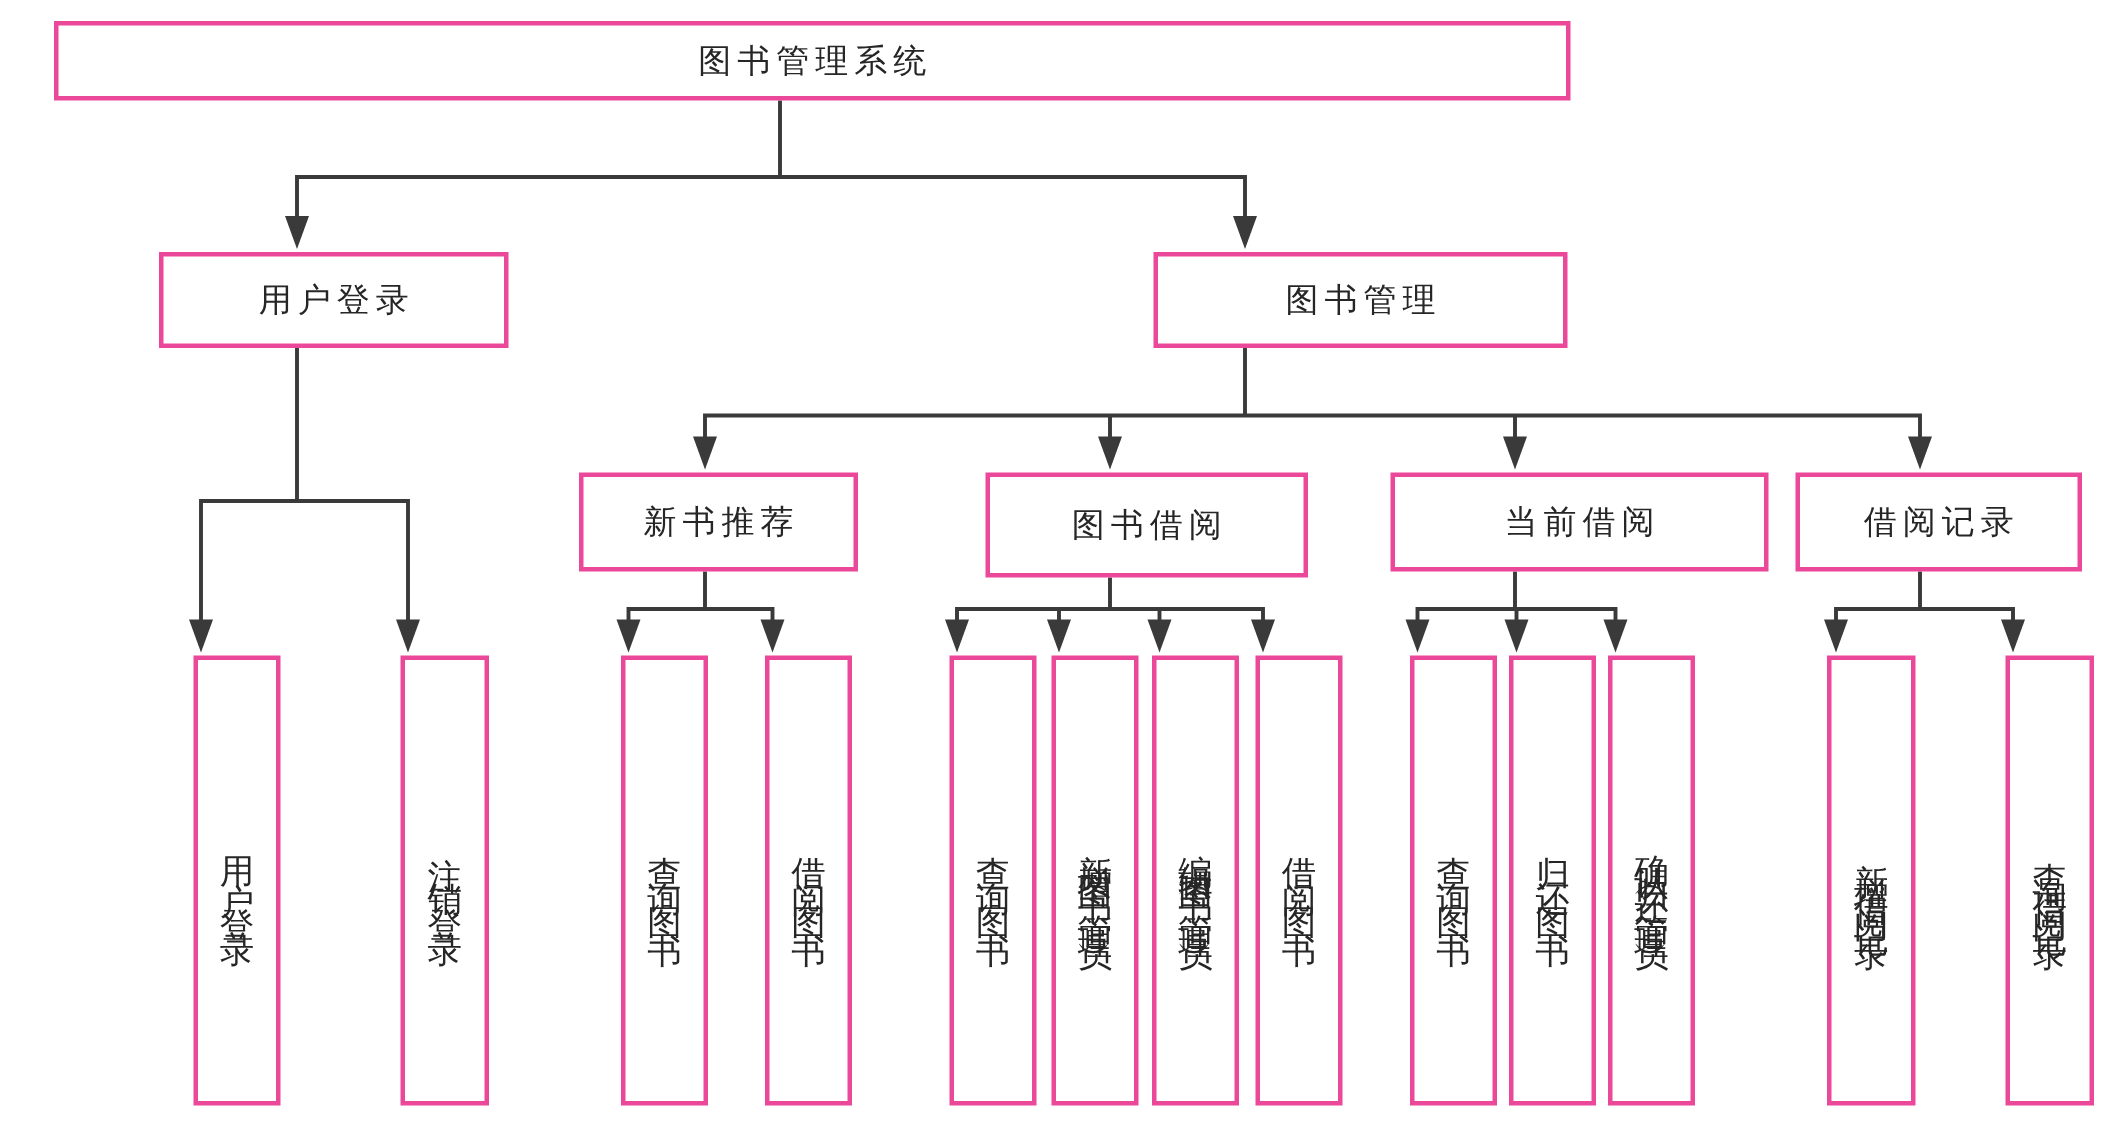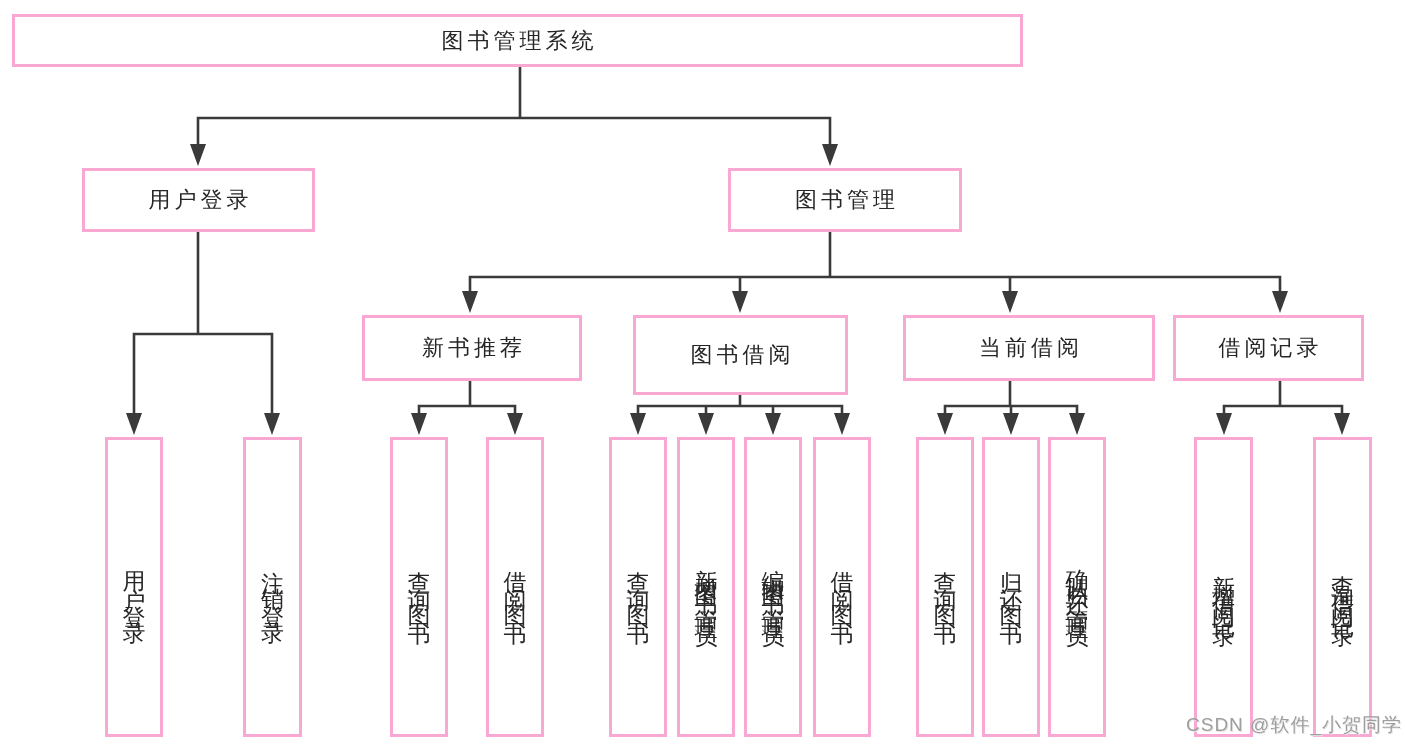--- a/index.html
+++ b/index.html
@@ -3,23 +3,23 @@
 <meta charset="utf-8">
 <style>
   html,body{margin:0;padding:0;background:#ffffff;}
   .stage{
     position:relative;width:1405px;height:747px;background:#ffffff;
     font-family:"Liberation Sans","DejaVu Sans",sans-serif;overflow:hidden;
   }
   .connector-layer{position:absolute;left:0;top:0;width:1405px;height:747px;}
   .node{
     position:absolute;box-sizing:border-box;background:#ffffff;
-    border:3px solid #f9a8d4;color:#262626;
+    border:3px solid #ec4899;color:#262626;
     display:flex;align-items:center;justify-content:center;
-    text-align:center;line-height:1;white-space:nowrap;
+    text-align:center;line-height:1;white-space:nowrap;margin-left:24px;
   }
   .node.h{font-size:22px;letter-spacing:4px;text-indent:4px;}
   .node.v{
     writing-mode:vertical-rl;text-orientation:mixed;
     font-size:23px;
   }
   .node.v.sp-wide{letter-spacing:17px;}
   .node.v.sp-mid{letter-spacing:10px;}
   .node.v.sp-tight{letter-spacing:8px;}
   .watermark{
@@ -50,33 +50,32 @@
       <polygon points="834,413 850,413 842,435" fill="#3a3a3a"></polygon>
       <polygon points="937,413 953,413 945,435" fill="#3a3a3a"></polygon>
       <polygon points="1003,413 1019,413 1011,435" fill="#3a3a3a"></polygon>
       <polygon points="1069,413 1085,413 1077,435" fill="#3a3a3a"></polygon>
       <polygon points="1216,413 1232,413 1224,435" fill="#3a3a3a"></polygon>
       <polygon points="1334,413 1350,413 1342,435" fill="#3a3a3a"></polygon>
     </svg>
   <div id="nodes-layer">
       <div class="node h" style="left: 12px; top: 14px; width: 1011px; height: 53px;">图书管理系统</div>
       <div class="node h" style="left: 82px; top: 168px; width: 233px; height: 64px;">用户登录</div>
-      <div class="node h" style="left: 728px; top: 168px; width: 234px; height: 64px;">图书管理</div>
-      <div class="node h" style="left: 362px; top: 315px; width: 220px; height: 66px;">新书推荐</div>
-      <div class="node h" style="left: 633px; top: 315px; width: 215px; height: 80px;">图书借阅</div>
+      <div class="node h" style="left: 745px; top: 168px; width: 276px; height: 64px;">图书管理</div>
+      <div class="node h" style="left: 362px; top: 315px; width: 186px; height: 66px;">新书推荐</div>
+      <div class="node h" style="left: 633px; top: 315px; width: 215px; height: 70px;">图书借阅</div>
       <div class="node h" style="left: 903px; top: 315px; width: 252px; height: 66px;">当前借阅</div>
       <div class="node h" style="left: 1173px; top: 315px; width: 191px; height: 66px;">借阅记录</div>
       <div class="node v sp-wide" style="left: 105px; top: 437px; width: 58px; height: 300px;">用户登录</div>
       <div class="node v sp-wide" style="left: 243px; top: 437px; width: 59px; height: 300px;">注销登录</div>
       <div class="node v sp-wide" style="left: 390px; top: 437px; width: 58px; height: 300px;">查询图书</div>
       <div class="node v sp-wide" style="left: 486px; top: 437px; width: 58px; height: 300px;">借阅图书</div>
       <div class="node v sp-wide" style="left: 609px; top: 437px; width: 58px; height: 300px;">查询图书</div>
       <div class="node v sp-tight" style="left: 677px; top: 437px; width: 58px; height: 300px;">新增图书（管理员）</div>
       <div class="node v sp-tight" style="left: 744px; top: 437px; width: 58px; height: 300px;">编辑图书（管理员）</div>
       <div class="node v sp-wide" style="left: 813px; top: 437px; width: 58px; height: 300px;">借阅图书</div>
       <div class="node v sp-wide" style="left: 916px; top: 437px; width: 58px; height: 300px;">查询图书</div>
       <div class="node v sp-wide" style="left: 982px; top: 437px; width: 58px; height: 300px;">归还图书</div>
       <div class="node v sp-tight" style="left: 1048px; top: 437px; width: 58px; height: 300px;">确认归还（管理员）</div>
       <div class="node v sp-mid" style="left: 1194px; top: 437px; width: 59px; height: 300px;">新增借阅记录</div>
       <div class="node v sp-mid" style="left: 1313px; top: 437px; width: 59px; height: 300px;">查询借阅记录</div>
     </div>
-  <div class="watermark">CSDN @软件_小贺同学</div>
 </div>
 
 </body></html>

